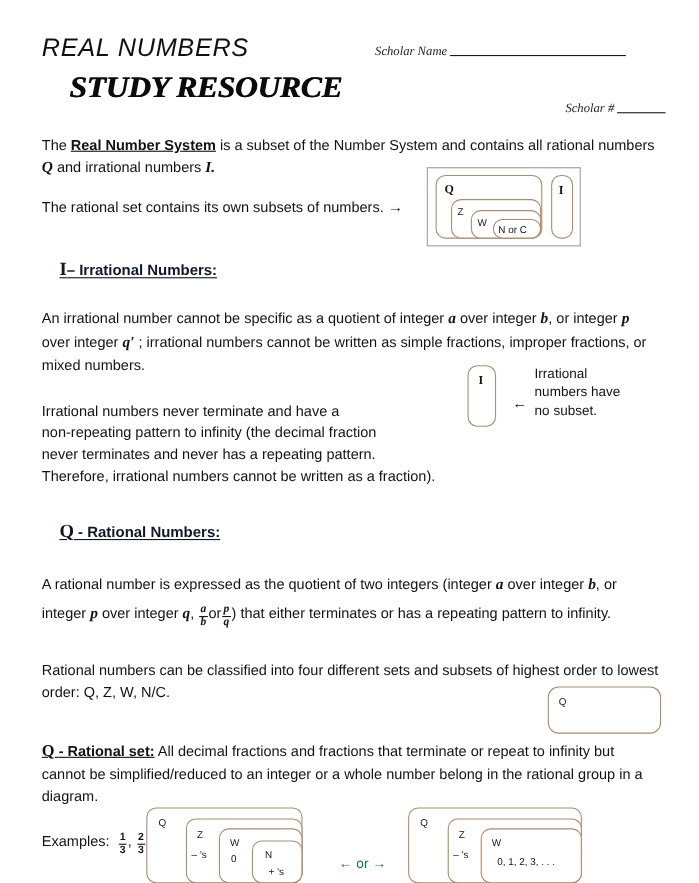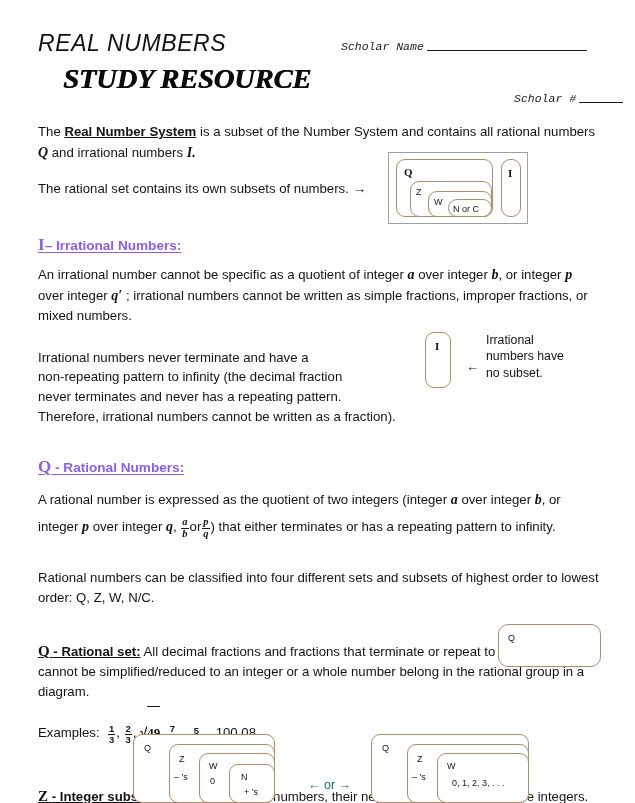--- a/index.html
+++ b/index.html
@@ -49,21 +49,21 @@
     font-size: 27px;
     letter-spacing: -0.2px;
     color: #0b0b0b;
     transform: scaleX(1.06);
     transform-origin: left center;
     text-shadow: 0.6px 0 0 #0b0b0b;
   }
 
   .field {
     position: absolute;
-    font-family: Liberation Mono, monospace;
+    font-family: Liberation Serif, serif;
     font-style: italic;
     font-size: 11.5px;
     color: #1a1a1a;
     white-space: nowrap;
   }
   .field .rule {
     display: inline-block;
     border-bottom: 1.6px solid #1a1a1a;
     height: 11px;
     vertical-align: -1px;
@@ -99,24 +99,24 @@
   b, .b { font-weight: bold; }
   .u { text-decoration: underline; }
   .var {
     font-family: "Liberation Serif", serif;
     font-style: italic;
     font-weight: bold;
     font-size: 14px;
   }
 
   h2.section {
-    margin: 0;
+    margin: 16px;
     font-size: 13.6px;
     font-weight: bold;
-    color: #8b5cf6;
+    color: #0f172a;
   }
   h2.section .glyph {
     font-family: "Liberation Serif", serif;
     font-weight: bold;
     font-style: normal;
     font-size: 17px;
   }
   h2.section .u-all {
     text-decoration: underline;
     text-underline-offset: 2px;

